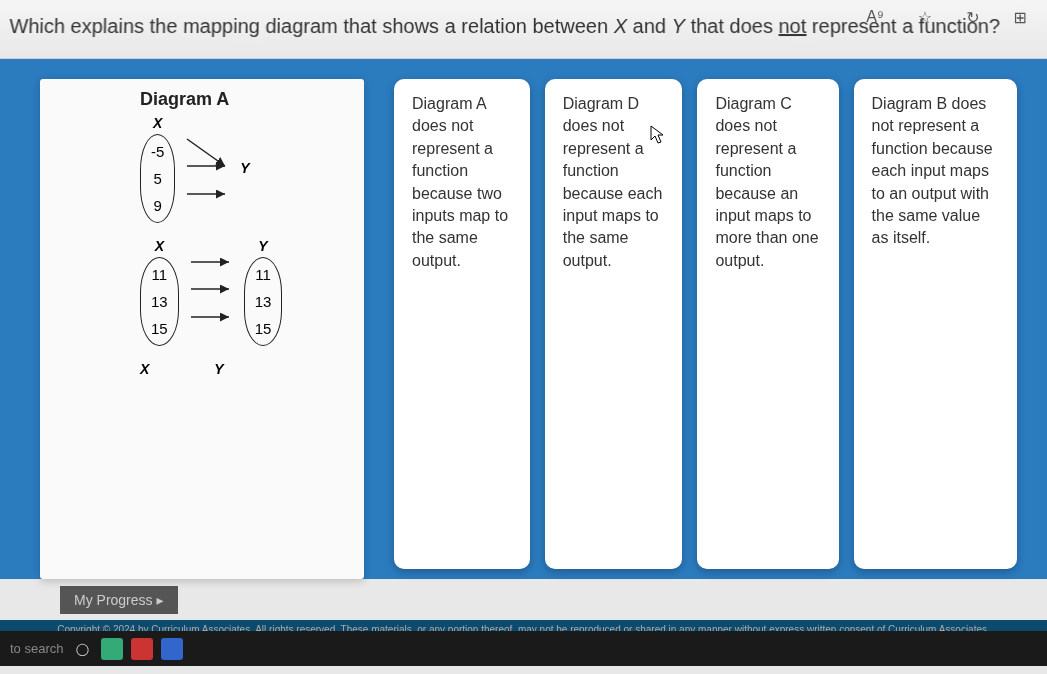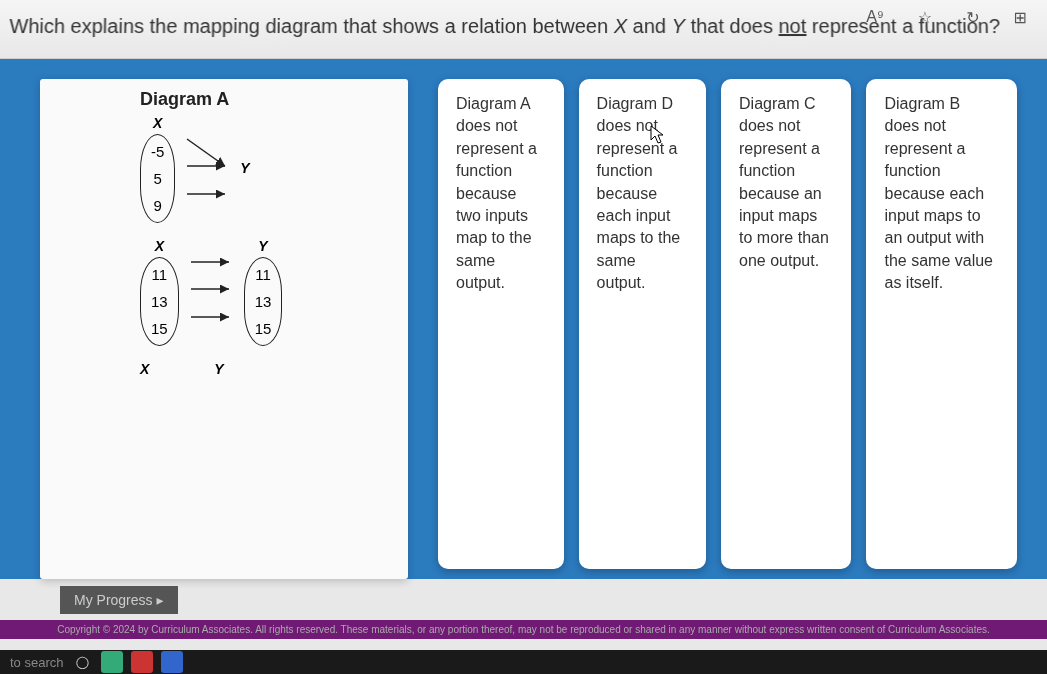--- a/index.html
+++ b/index.html
@@ -34,21 +34,21 @@
     }
     .question-bar .underline { text-decoration: underline; }
     .content-area {
       display: flex;
       background: #2b7bbf;
       height: 520px;
       padding: 0;
     }
     .diagrams-panel {
       background: #fafafa;
-      width: 368px;
+      width: 324px;
       padding: 10px 30px 28px 100px;
       margin-left: 40px;
       margin-top: 20px;
       border-radius: 3px;
       box-shadow: 0 2px 8px rgba(0,0,0,0.2);
     }
     .diagram-block { margin-bottom: 15px; }
     .diagram-title {
       font-weight: bold;
       font-size: 18px;
@@ -114,28 +114,28 @@
     }
     .copyright {
       position: absolute;
       bottom: 35px;
       left: 0;
       right: 0;
       font-size: 10px;
       color: #aaa;
       text-align: center;
       padding: 4px;
-      background: #701a75;
+      background: #0c4a6e;
     }
     .taskbar {
       position: absolute;
-      bottom: 0;
+      bottom: 8px;
       left: 0;
       right: 0;
-      height: 24px;
+      height: 35px;
       background: #1a1a1a;
       display: flex;
       align-items: center;
       padding: 8px 10px;
       gap: 8px;
     }
     .taskbar-search {
       color: #888;
       font-size: 13px;
     }

